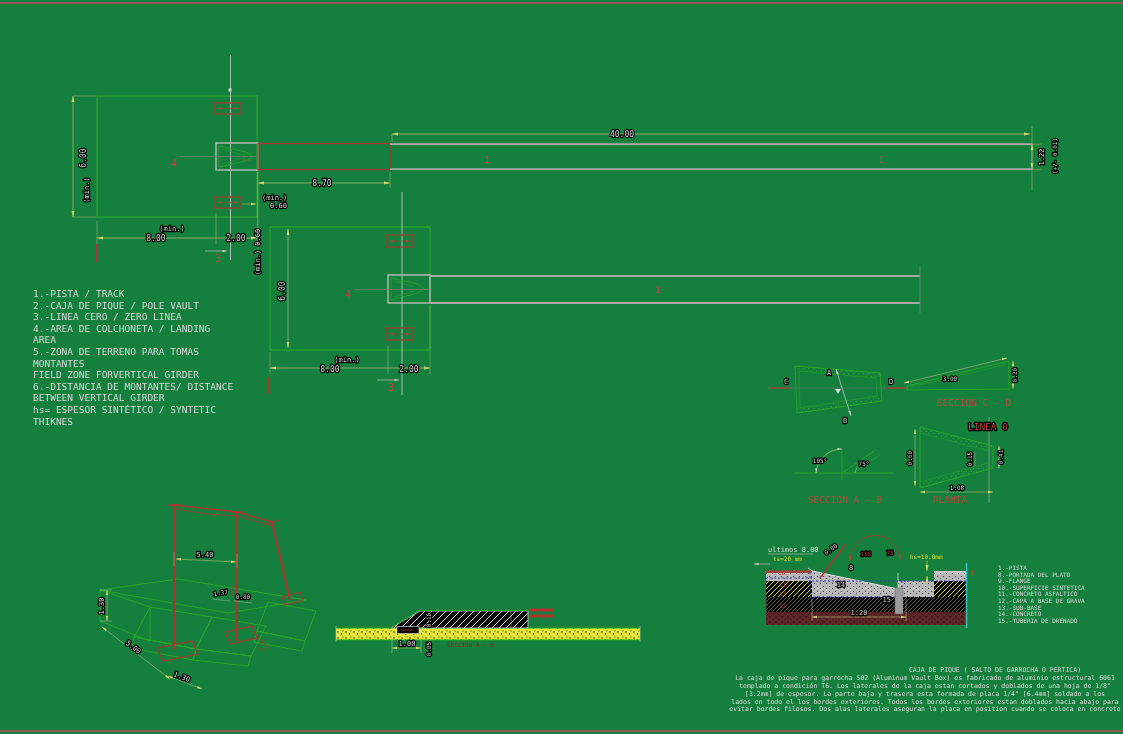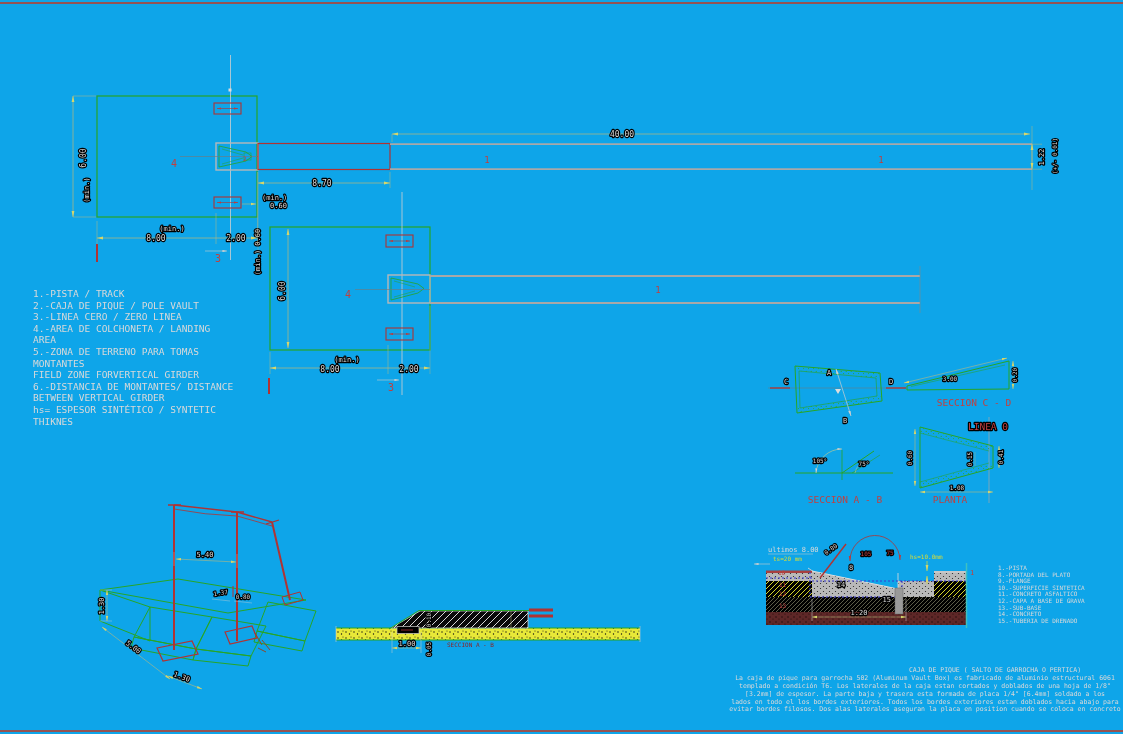--- a/index.html
+++ b/index.html
@@ -1,16 +1,16 @@
 <!DOCTYPE html>
 <html><head>
 <meta charset="utf-8">
 <style>
   html,body{margin:0;padding:0;background:#000;}
-  #stage{position:relative;width:1123px;height:734px;background:#0ea5e9;overflow:hidden;}
+  #stage{position:relative;width:1123px;height:734px;background:#15803d;overflow:hidden;}
   svg{display:block}
   svg text{font-family:"DejaVu Sans Mono",monospace;}
   .tw{fill:#d9d9d9}.tr{fill:#c04040}.trd{fill:#8a2525}.ty{fill:#dede30}
   .f6{font-size:6px}.f65{font-size:6.5px}.f7{font-size:7px}.f8{font-size:8px}.f9{font-size:9px}.f95{font-size:9.5px}.f10{font-size:10px}
   .tc{text-anchor:middle}.te{text-anchor:end}
   .ko{paint-order:stroke;stroke:#000;stroke-width:2.4px;stroke-linejoin:round}
   .lng{stroke:#27a527;fill:none}
   .lnr{stroke:#b03333;fill:none}
   .lnw{stroke:#cfcfcf;fill:none}
   .lnd{stroke:#b9b97d;fill:none}

